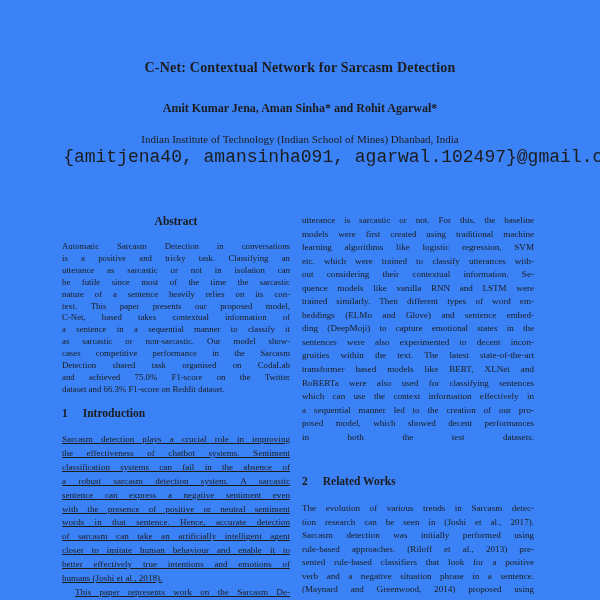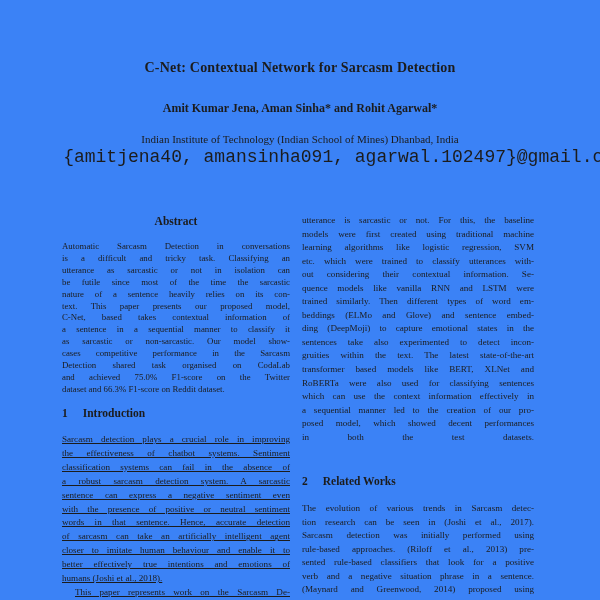--- a/index.html
+++ b/index.html
@@ -59,21 +59,21 @@
   <div class="center-line affil">Indian Institute of Technology (Indian School of Mines) Dhanbad, India</div>
 
   <div class="center-line email">{amitjena40, amansinha091, agarwal.102497}@gmail.com</div>
 
   <div class="col col-left">
 
     <div class="abs-head">Abstract</div>
 
     <div class="abs-body jlines">
         <div>Automatic Sarcasm Detection in conversations</div>
-        <div>is a difficult and tricky task. Classifying an</div>
+        <div>is a positive and tricky task. Classifying an</div>
         <div>utterance as sarcastic or not in isolation can</div>
         <div>be futile since most of the time the sarcastic</div>
         <div>nature of a sentence heavily relies on its con-</div>
         <div>text. This paper presents our proposed model,</div>
         <div>C-Net, based takes contextual information of</div>
         <div>a sentence in a sequential manner to classify it</div>
         <div>as sarcastic or non-sarcastic. Our model show-</div>
         <div>cases competitive performance in the Sarcasm</div>
         <div>Detection shared task organised on CodaLab</div>
         <div>and achieved 75.0% F1-score on the Twitter</div>
@@ -108,21 +108,21 @@
     <div class="body jlines lh-right cont" style="top:0">
         <div>utterance is sarcastic or not. For this, the baseline</div>
         <div>models were first created using traditional machine</div>
         <div>learning algorithms like logistic regression, SVM</div>
         <div>etc. which were trained to classify utterances with-</div>
         <div>out considering their contextual information. Se-</div>
         <div>quence models like vanilla RNN and LSTM were</div>
         <div>trained similarly. Then different types of word em-</div>
         <div>beddings (ELMo and Glove) and sentence embed-</div>
         <div>ding (DeepMoji) to capture emotional states in the</div>
-        <div>sentences take also experimented to detect incon-</div>
+        <div>sentences were also experimented to decent incon-</div>
         <div>gruities within the text. The latest state-of-the-art</div>
         <div>transformer based models like BERT, XLNet and</div>
         <div>RoBERTa were also used for classifying sentences</div>
         <div>which can use the context information effectively in</div>
         <div>a sequential manner led to the creation of our pro-</div>
         <div>posed model, which showed decent performances</div>
         <div class="last">in both the test datasets.</div>
       </div>
 
     <div class="sec-head" style="top:261px">

